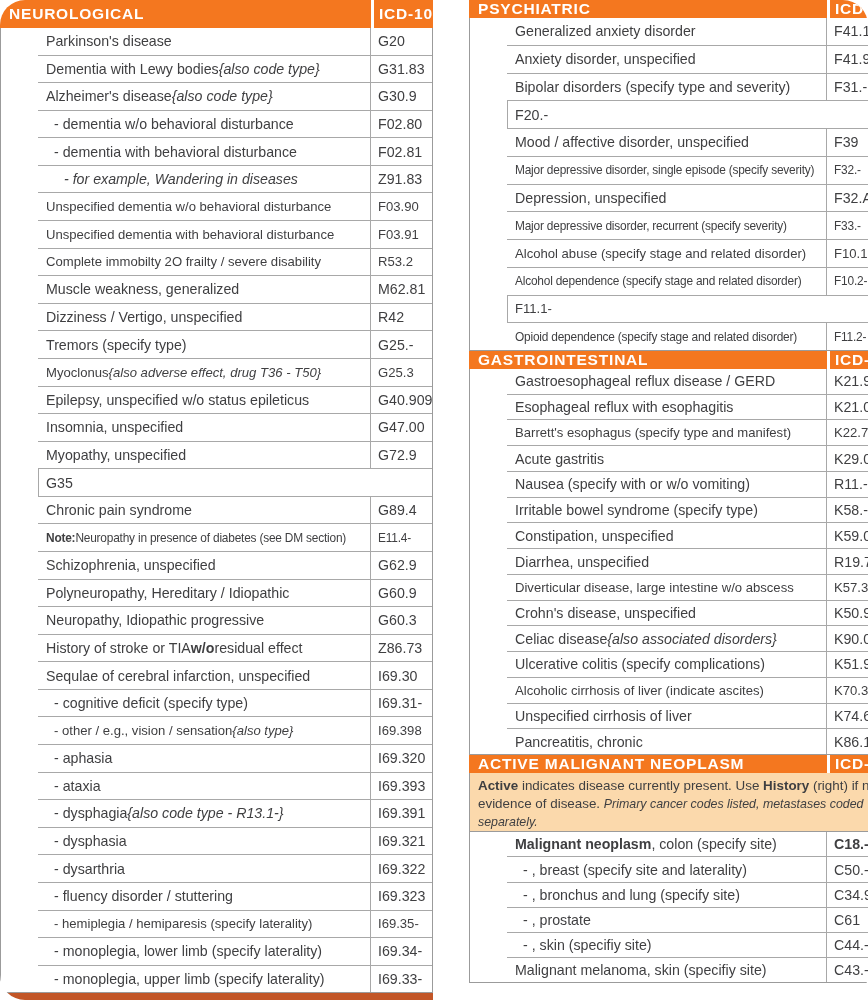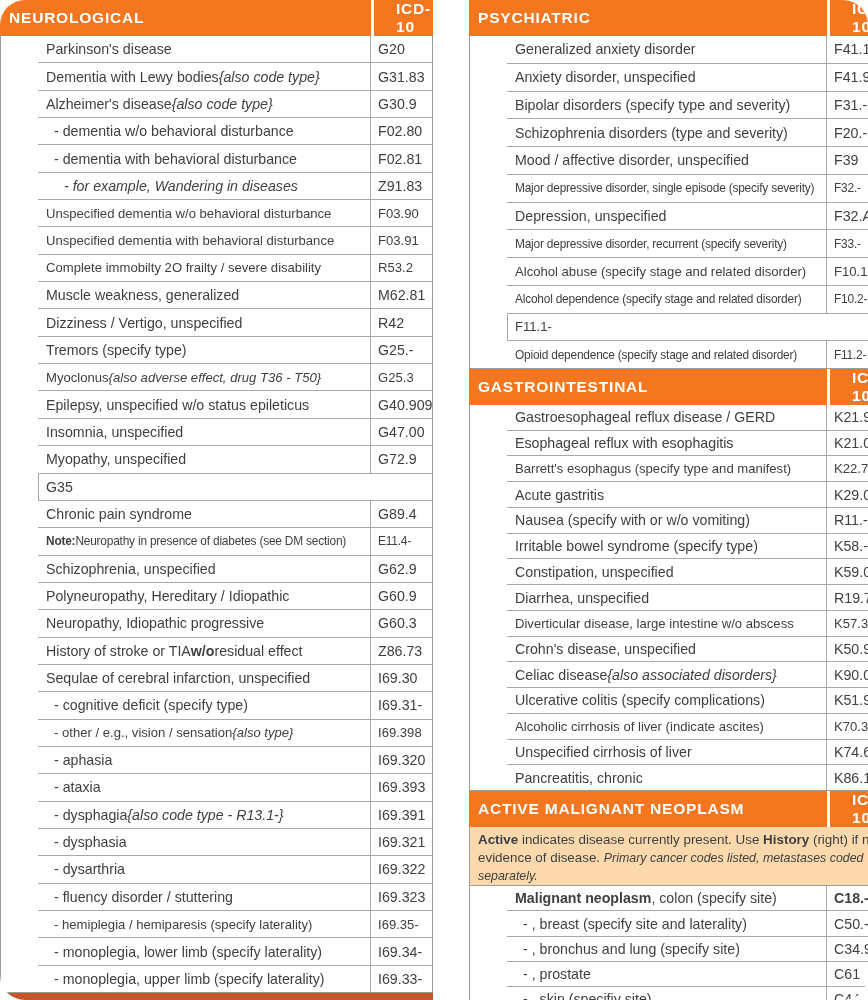--- a/index.html
+++ b/index.html
@@ -14,21 +14,21 @@
   .table { position: absolute; top: 0; display: flex; flex-direction: column; }
   #left  { left: 0;   width: 433px; height: 1000px; --cw: 62px; }
   #right { left: 437px; width: 431px; height: 1000px; margin-left: 32px; --cw: 73px; }
 
   .thead {
     display: flex; align-items: center; flex: 0 0 28px;
     background: #f4771f; color: #fff; font-weight: bold;
     font-size: 15.5px; letter-spacing: .8px;
   }
   .thead .hlabel { flex: 1; padding-left: 9px; white-space: nowrap; overflow: hidden; }
-  .thead .hcode  { width: var(--cw); border-left: 3px solid #fff; padding-left: 22px; align-self: stretch; display: flex; align-items: center; }
+  .thead .hcode  { width: var(--cw); border-left: 3px solid #fff; padding-left: 5px; align-self: stretch; display: flex; align-items: center; }
 
   .tbody {
     display: flex; flex-direction: column;
     border: 1px solid #9b9b9b; border-top: none;
     background: #fff;
     padding-left: 37px;
   }
   #left .tbody { flex: 1 1 auto; }
   .sec-psych .tbody { height: 333px; }
   .sec-gi    .tbody { height: 386px; }
@@ -307,23 +307,20 @@
             </div>
             <div class="cell code">F41.9</div>
           </div>
           <div class="row ind0">
             <div class="cell label">
               <span>Bipolar disorders (specify type and severity)</span>
             </div>
             <div class="cell code">F31.-</div>
           </div>
           <div class="row ind0">
-            <div class="cell label">
-              <span>Schizophrenia disorders (type and severity)</span>
-            </div>
             <div class="cell code">F20.-</div>
           </div>
           <div class="row ind0">
             <div class="cell label">
               <span>Mood / affective disorder, unspecified</span>
             </div>
             <div class="cell code">F39</div>
           </div>
           <div class="row ind0 xtight">
             <div class="cell label">

